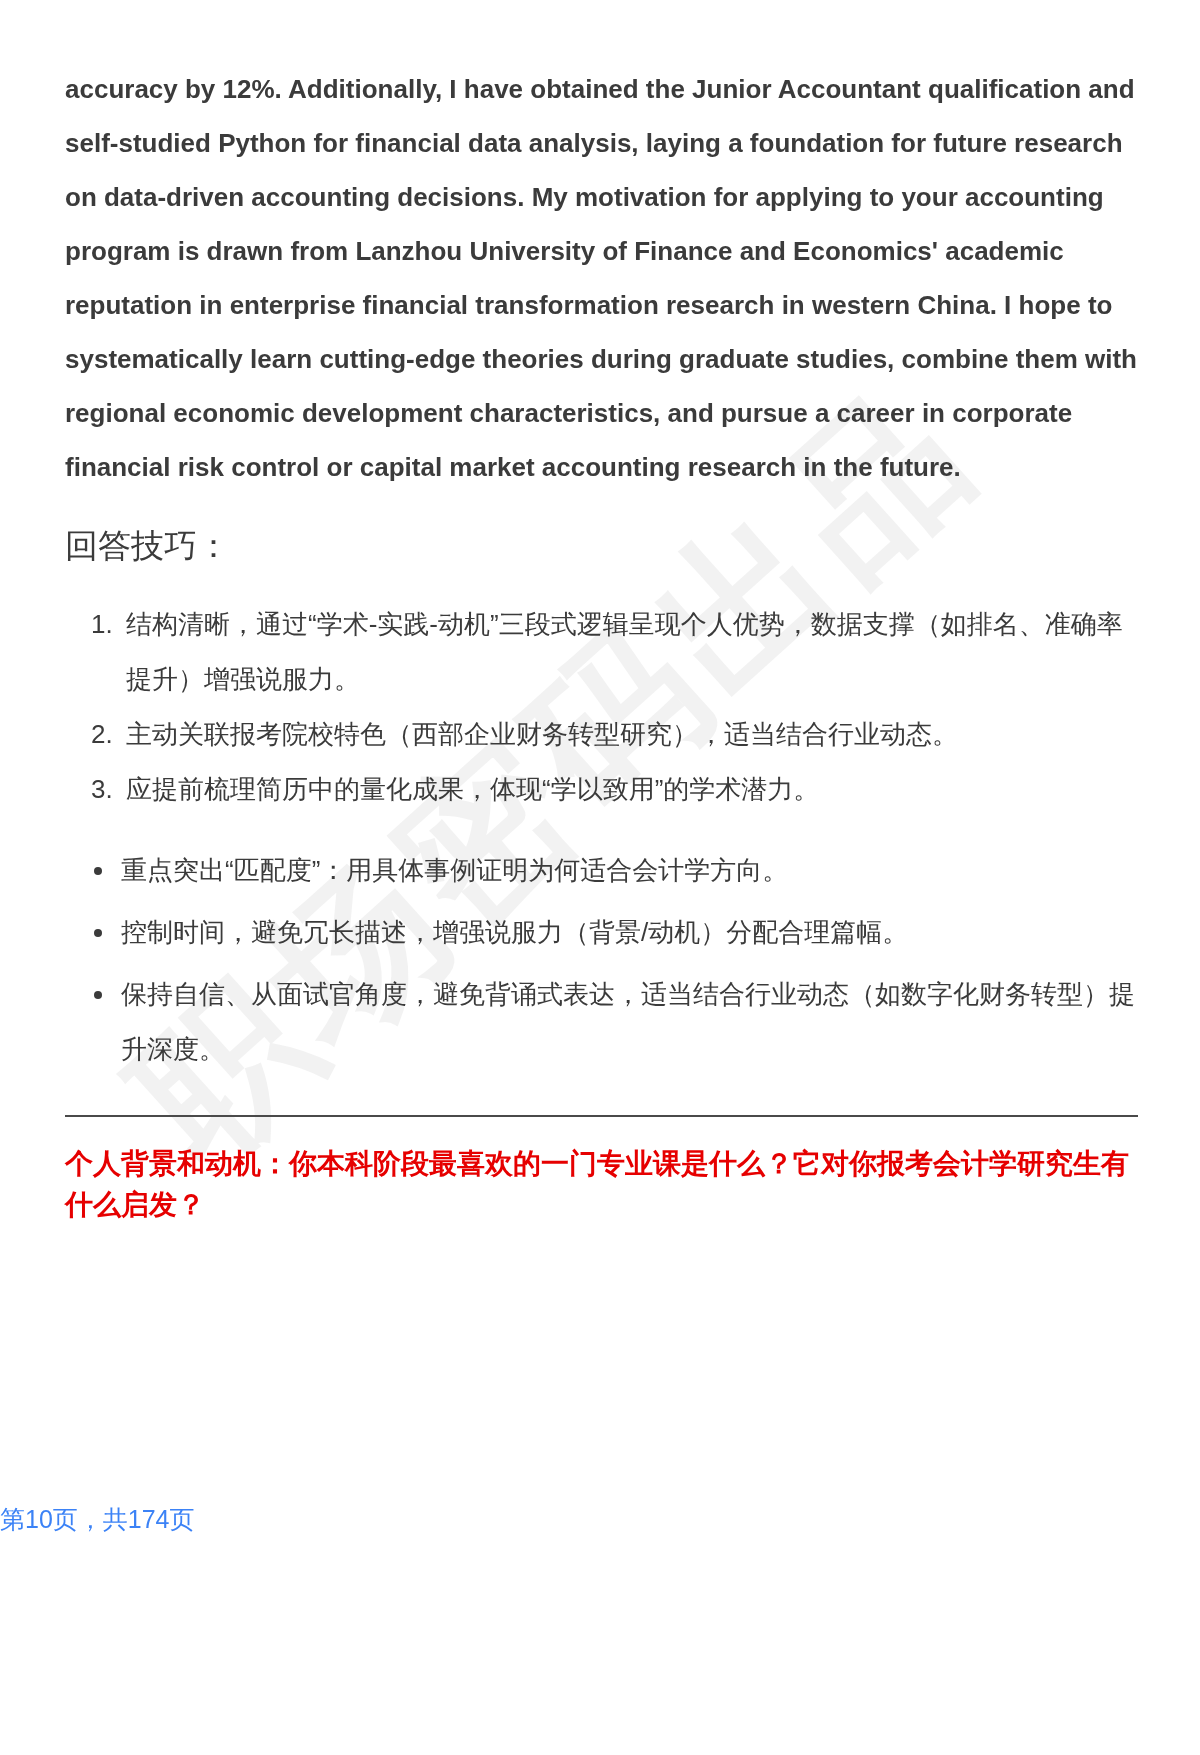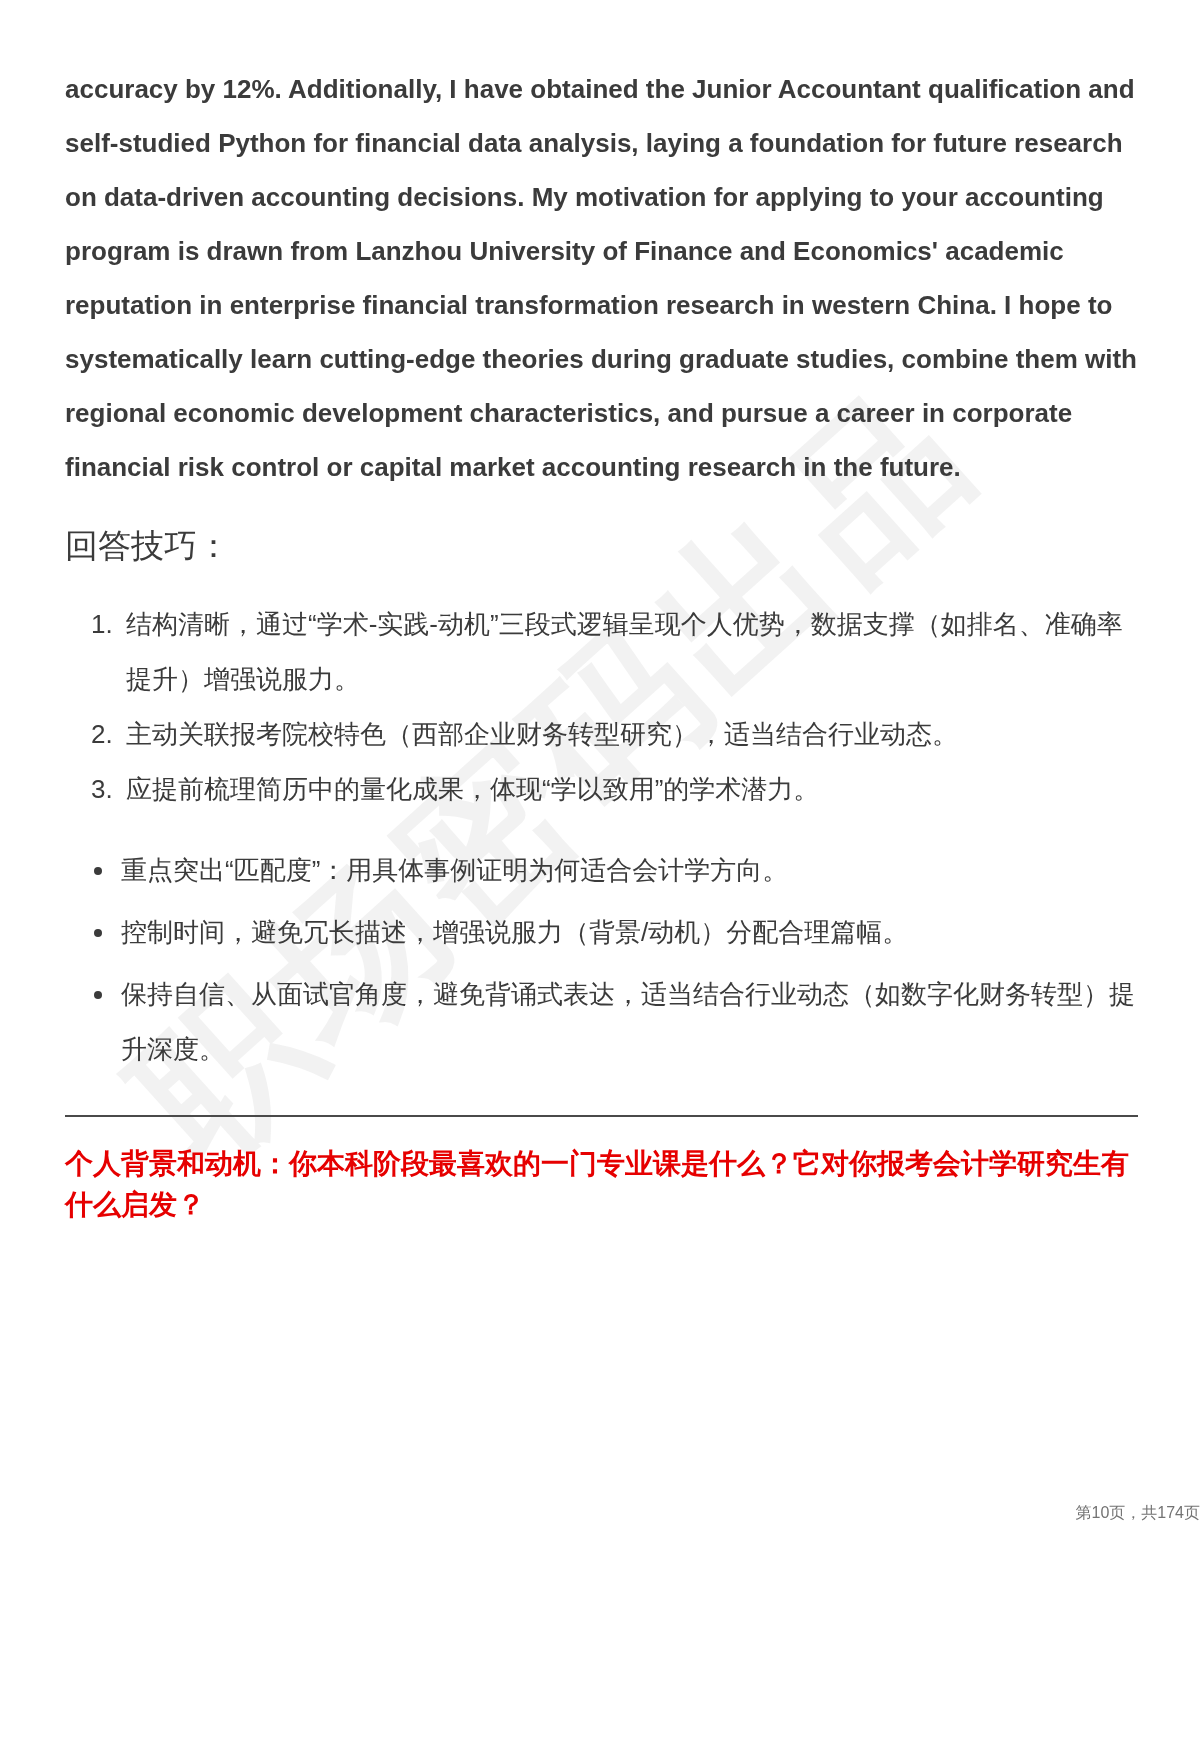--- a/index.html
+++ b/index.html
@@ -74,23 +74,23 @@
     font-weight: 700;
     font-size: 28px;
     line-height: 41px;
     margin: 26px 0 0 0;
   }
   .footer {
     position: absolute;
     left: 0;
     right: 0;
     top: 1503px;
-    text-align: right;
-    font-size: 16px;
-    color: #737373;
+    text-align: left;
+    font-size: 25px;
+    color: #3b82f6;
     z-index: 1;
   }
 </style>
 </head>
 <body>
 
 <div class="page">
 
   <div class="watermark">职场密码出品</div>
 

